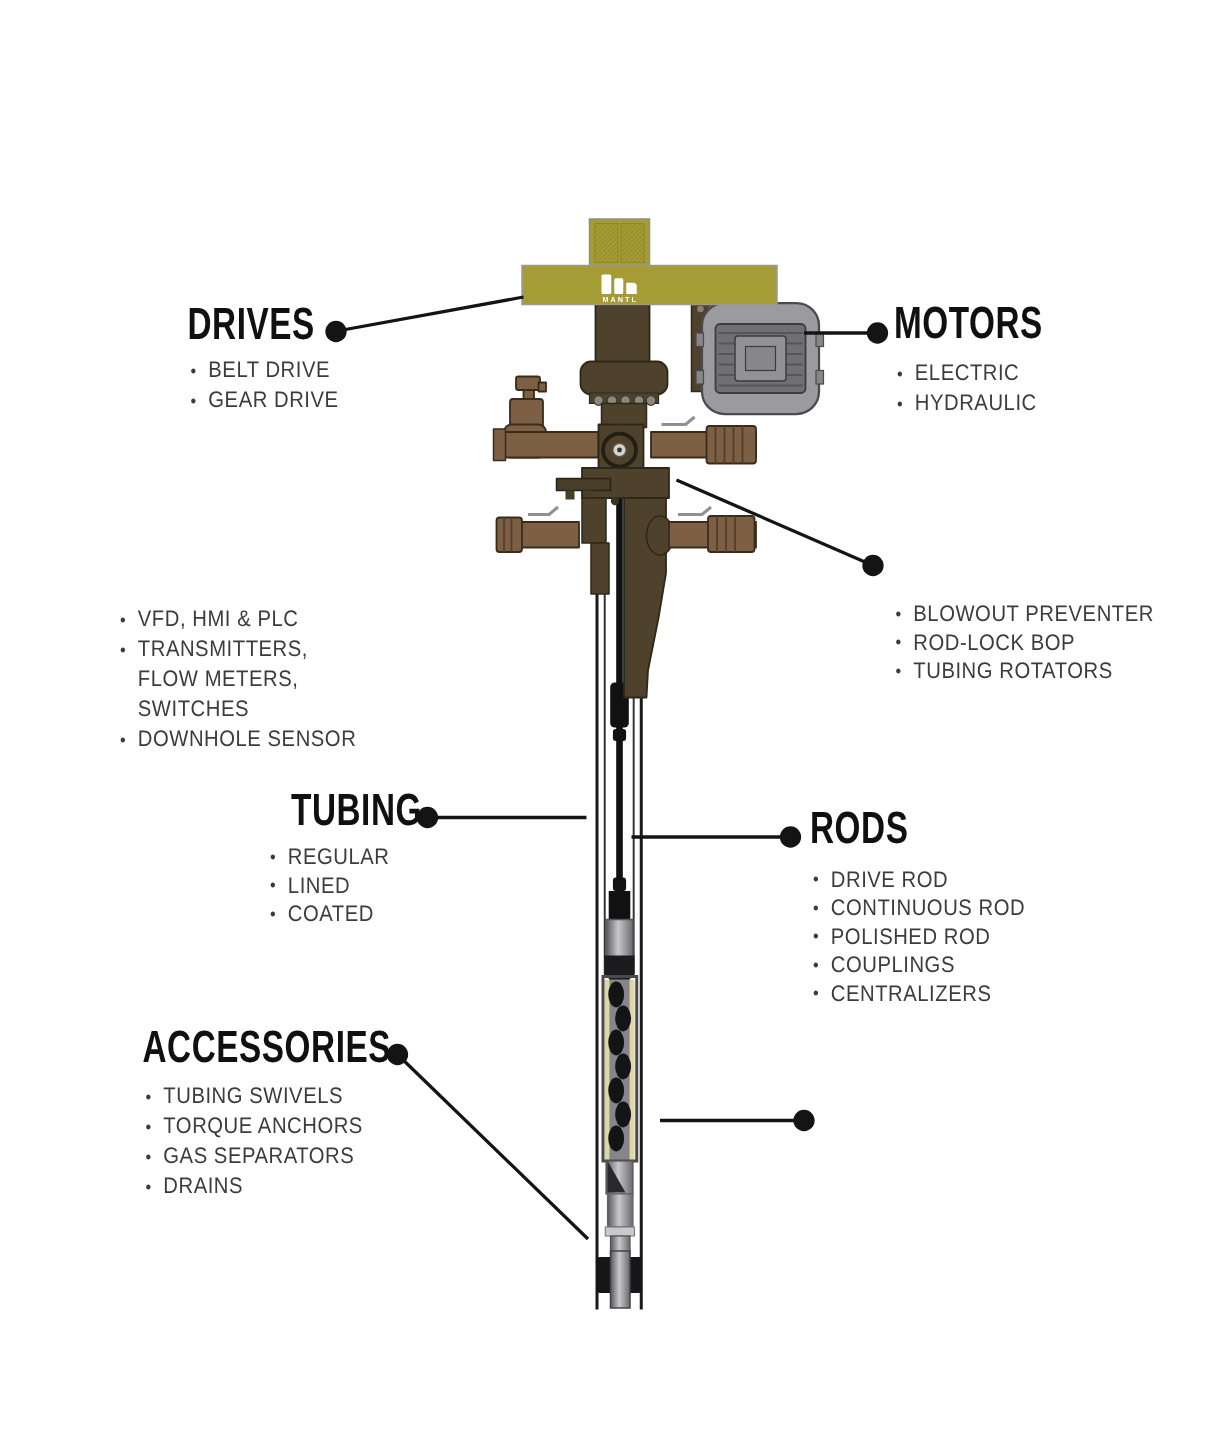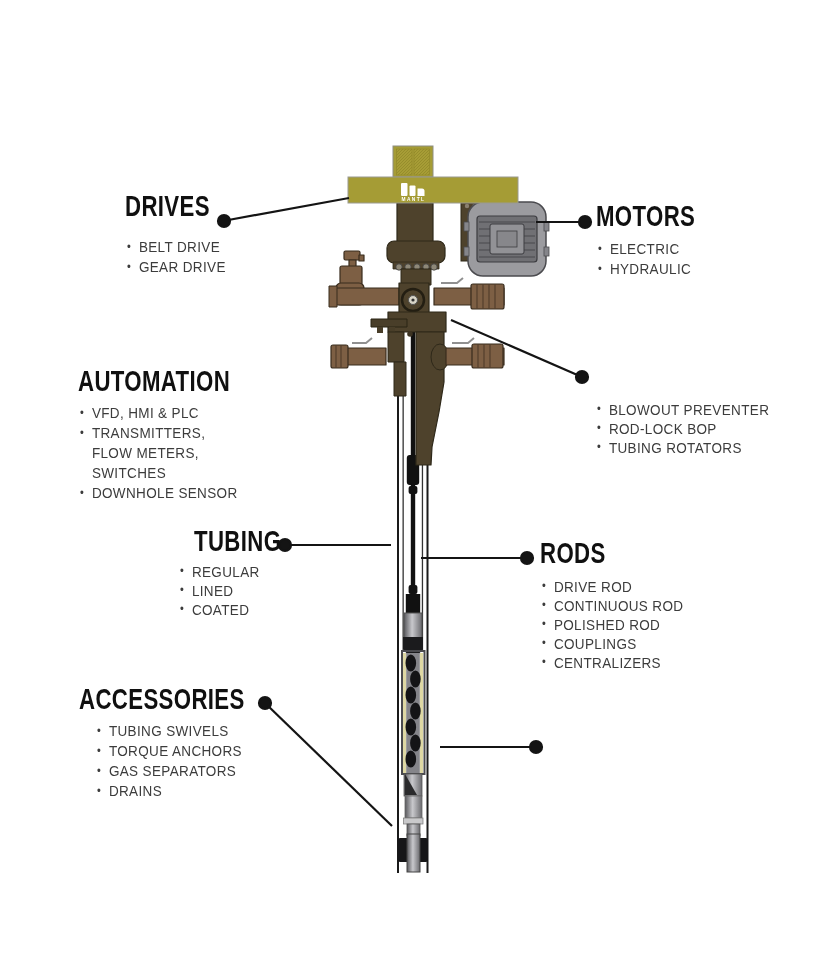--- a/index.html
+++ b/index.html
@@ -179,21 +179,21 @@
     <circle cx="285" cy="545" r="6"></circle>
     <line x1="421" y1="558" x2="527" y2="558"></line>
     <circle cx="527" cy="558" r="6"></circle>
     <line x1="265" y1="703" x2="392" y2="826"></line>
     <circle cx="265" cy="703" r="6"></circle>
     <line x1="440" y1="747" x2="536" y2="747"></line>
     <circle cx="536" cy="747" r="6"></circle>
   </g>
 </svg>
 
-  <div class="label" style="left:125px;top:191px">
+  <div class="label" style="left:125px;top:202px">
     <h2>DRIVES</h2>
   </div>
   <div class="list lh20" style="left:127px;top:237px">
     <div class="li">
         <span class="dot">•</span>
         <span class="txt">BELT DRIVE</span>
       </div>
     <div class="li">
         <span class="dot">•</span>
         <span class="txt">GEAR DRIVE</span>
@@ -207,23 +207,20 @@
     <div class="li">
         <span class="dot">•</span>
         <span class="txt">ELECTRIC</span>
       </div>
     <div class="li">
         <span class="dot">•</span>
         <span class="txt">HYDRAULIC</span>
       </div>
   </div>
 
-  <div class="label" style="left:78px;top:366px">
-    <h2>AUTOMATION</h2>
-  </div>
   <div class="list lh20 wrapcap" style="left:80px;top:403px">
     <div class="li">
         <span class="dot">•</span>
         <span class="txt">VFD, HMI &amp; PLC</span>
       </div>
     <div class="li">
         <span class="dot">•</span>
         <span class="txt">TRANSMITTERS, FLOW METERS, SWITCHES</span>
       </div>
     <div class="li">
@@ -284,21 +281,21 @@
     <div class="li">
         <span class="dot">•</span>
         <span class="txt">COUPLINGS</span>
       </div>
     <div class="li">
         <span class="dot">•</span>
         <span class="txt">CENTRALIZERS</span>
       </div>
   </div>
 
-  <div class="label" style="left:79px;top:684px">
+  <div class="label" style="left:95px;top:684px">
     <h2>ACCESSORIES</h2>
   </div>
   <div class="list lh20" style="left:97px;top:721px">
     <div class="li">
         <span class="dot">•</span>
         <span class="txt">TUBING SWIVELS</span>
       </div>
     <div class="li">
         <span class="dot">•</span>
         <span class="txt">TORQUE ANCHORS</span>

